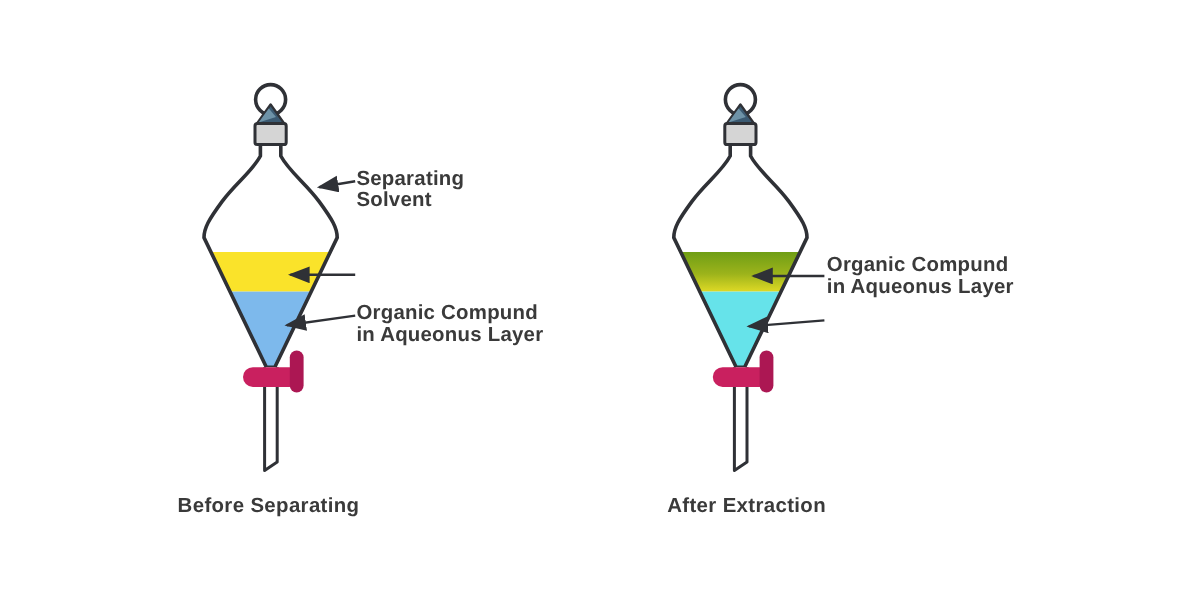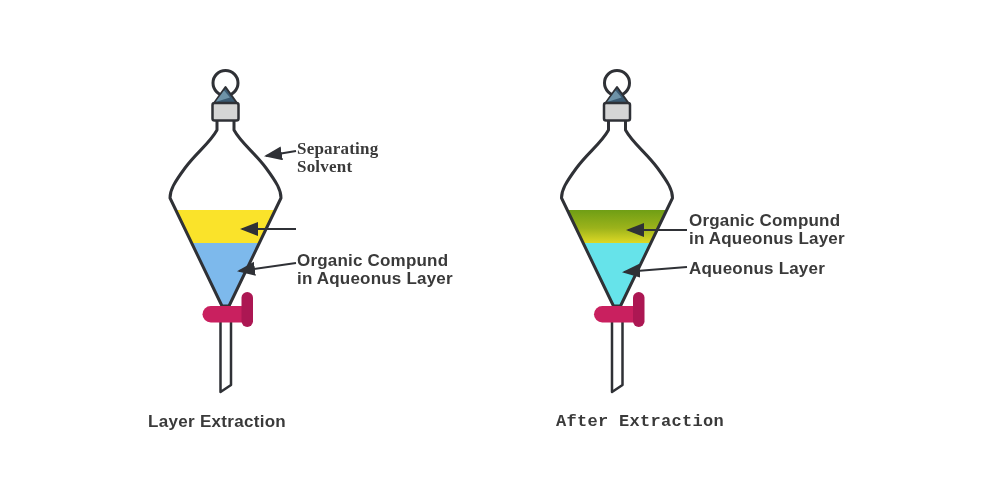--- a/index.html
+++ b/index.html
@@ -97,36 +97,33 @@
       <rect class="cock-v" x="241.5" y="292" width="11.5" height="35" rx="5.75"></rect>
     </g>
 
     <line class="arrow" x1="296" y1="151" x2="266" y2="156" marker-end="url(#ah)"></line>
     <line class="arrow" x1="296" y1="229" x2="242" y2="229" marker-end="url(#ah)"></line>
     <line class="arrow" x1="296" y1="263" x2="239" y2="271" marker-end="url(#ah)"></line>
     <line class="arrow" x1="687" y1="230" x2="628" y2="230" marker-end="url(#ah)"></line>
     <line class="arrow" x1="687" y1="267" x2="624" y2="272" marker-end="url(#ah)"></line>
   </svg>
 
-  <div class="lbl" style="left:297px;top:140px;font-family:Liberation Serif, serif;">
+  <div class="lbl" style="left:297px;top:140px;">
     <div>Separating</div>
     <div>Solvent</div>
   </div>
 
 
   <div class="lbl" style="left:297px;top:252px;">
     <div>Organic Compund</div>
     <div>in Aqueonus Layer</div>
   </div>
 
   <div class="lbl" style="left:689px;top:212px;">
     <div>Organic Compund</div>
     <div>in Aqueonus Layer</div>
   </div>
 
-  <div class="lbl" style="left:689px;top:260px;">
-    <div>Aqueonus Layer</div>
-  </div>
 
-  <div class="caption" style="left:148px;top:412px;">Layer Extraction</div>
-  <div class="caption" style="left:556px;top:412px;font-family:Liberation Mono, monospace;">After Extraction</div>
+  <div class="caption" style="left:148px;top:412px;">Before Separating</div>
+  <div class="caption" style="left:556px;top:412px;">After Extraction</div>
 
 </div>
 
 </body></html>

